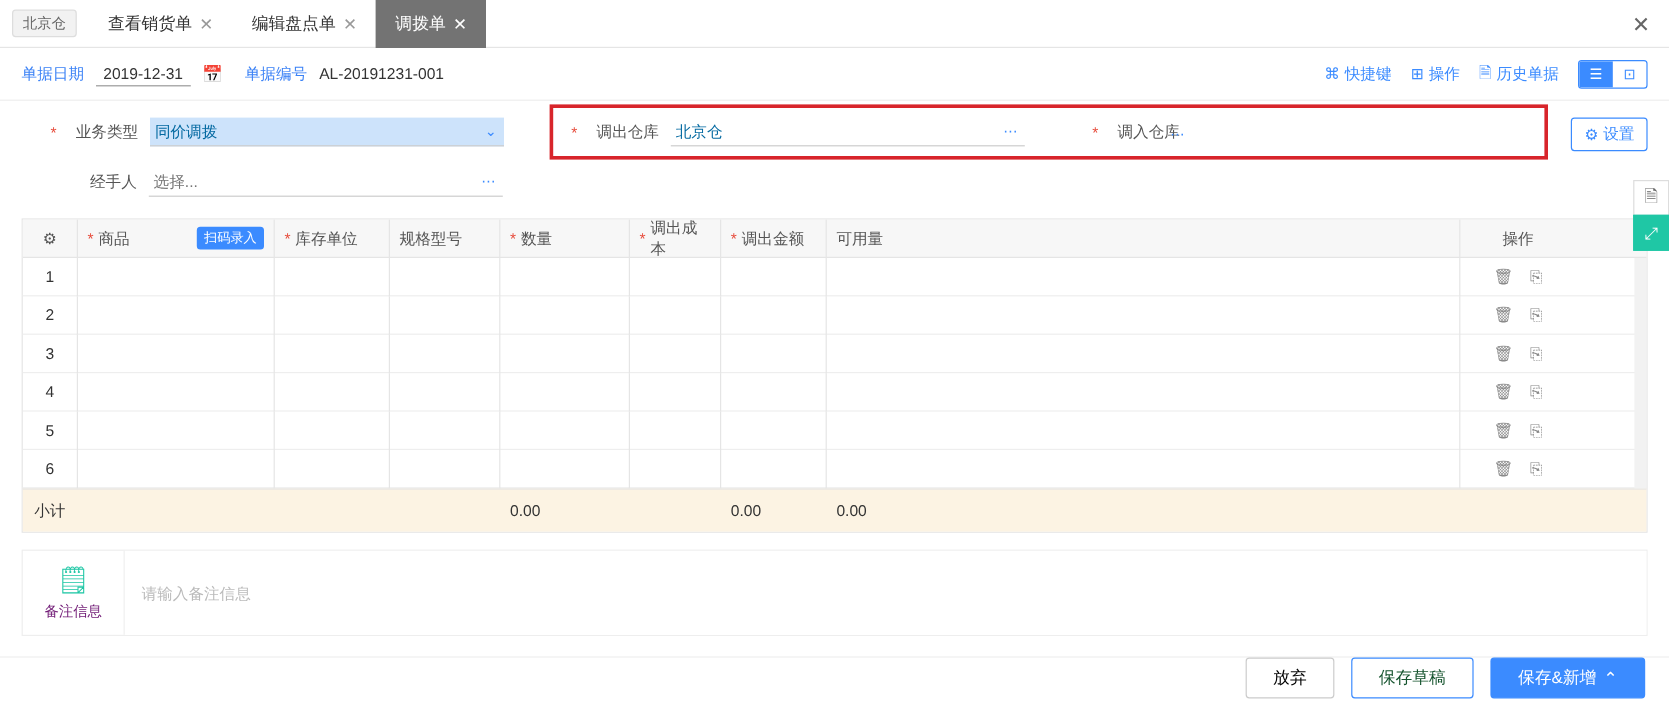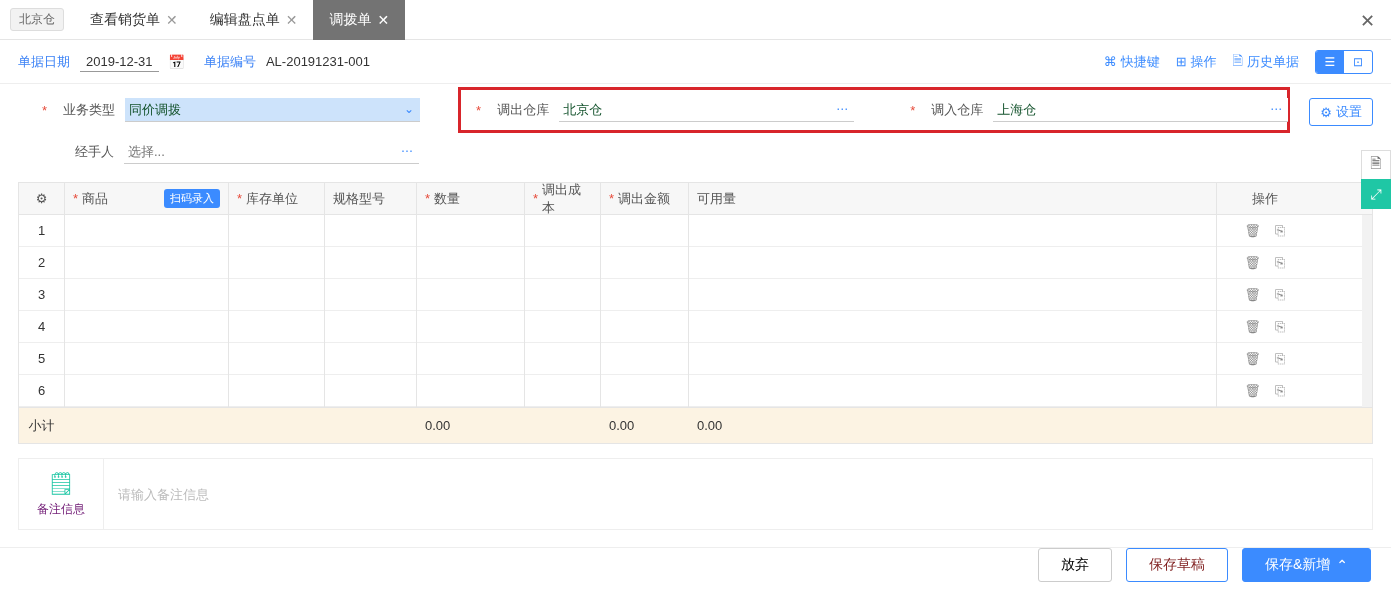--- a/index.html
+++ b/index.html
@@ -19,21 +19,21 @@
 .info-right{margin-left:auto;display:flex;align-items:center;gap:16px}
 .link-btn{display:flex;align-items:center;gap:4px;color:#3b8bff;cursor:pointer;font-size:13px}
 .view-toggle{display:flex;border:1px solid #3b8bff;border-radius:3px;overflow:hidden}
 .view-btn{width:28px;height:22px;display:flex;align-items:center;justify-content:center;cursor:pointer;color:#3b8bff;font-size:12px}
 .view-btn.active{background:#3b8bff;color:#fff}
 .form-area{padding:14px 18px 0;position:relative}
 .form-row{display:flex;align-items:center;gap:0;margin-bottom:18px}
 .form-group{display:flex;align-items:center;position:relative}
 .req{color:#e74c3c;margin-right:4px}
 .flbl{color:#555;width:64px;text-align:right;margin-right:10px}
-.finput{border:none;border-bottom:1px solid #ccc;padding:4px 24px 4px 4px;font-size:13px;color:#14532d;outline:none}
+.finput{border:none;border-bottom:1px solid #ccc;padding:4px 24px 4px 4px;font-size:13px;color:#0369a1;outline:none}
 .finput.sel{background:#cde3fb}
 .fg1 .finput{width:295px}
 .fg2 .finput{width:295px}
 .fg3 .finput{width:295px}
 .ficon{position:absolute;right:6px;top:4px;font-size:12px;color:#3b8bff;cursor:pointer}
 .highlight-box{position:absolute;border:3px solid #d8252b;top:3px;left:458px;width:832px;height:46px;pointer-events:none}
 .settings-btn{position:absolute;right:18px;top:14px;border:1px solid #3b8bff;color:#3b8bff;padding:4px 10px;border-radius:3px;display:flex;align-items:center;gap:4px;cursor:pointer;font-size:13px;background:#fff}
 .table-wrap{margin:0 18px;border:1px solid #e5e5e5;position:relative}
 .thead{display:flex;background:#f7f7f7;border-bottom:1px solid #e5e5e5;height:32px;align-items:center}
 .th,.td{padding:0 8px;height:32px;display:flex;align-items:center;font-size:13px;border-right:1px solid #e5e5e5}
@@ -55,21 +55,21 @@
 .subtotal{display:flex;background:#fcf3e3;height:36px;align-items:center;border-top:1px solid #e5e5e5}
 .subtotal .td{border-color:transparent}
 .scroll-track{position:absolute;right:0;top:32px;width:10px;bottom:36px;background:#f2f2f2}
 .notes{margin:14px 18px 0;border:1px solid #eee;display:flex;height:72px}
 .notes-left{width:85px;display:flex;flex-direction:column;align-items:center;justify-content:center;gap:4px;border-right:1px solid #eee}
 .notes-icon{color:#1fc7a5;font-size:22px}
 .notes-input{flex:1;border:none;padding:0 14px;font-size:13px;outline:none;color:#333}
 .notes-input::placeholder{color:#bbb}
 .footer{position:absolute;bottom:0;left:0;right:0;height:52px;display:flex;align-items:flex-start;justify-content:flex-end;gap:14px;padding:0 20px;border-top:1px solid #eee;background:#fff}
 .btn{height:34px;padding:0 22px;border-radius:3px;font-size:14px;cursor:pointer;border:1px solid #ccc;background:#fff;display:flex;align-items:center;gap:6px}
-.btn-outline{border-color:#3b8bff;color:#7f1d1d}
+.btn-outline{border-color:#3b8bff;color:#14532d}
 .btn-primary{background:#3b8bff;border-color:#3b8bff;color:#fff}
 .side-tools{position:absolute;right:0;top:150px;display:flex;flex-direction:column}
 .stool{width:30px;height:30px;display:flex;align-items:center;justify-content:center;border:1px solid #ddd;background:#fff;cursor:pointer;font-size:14px;color:#666;margin-bottom:-1px}
 .stool.green{background:#1fc7a5;border-color:#1fc7a5;color:#fff}
 </style>
 </head>
 <body>
 
 <div class="topbar">
   <span class="badge">北京仓</span>
@@ -131,21 +131,20 @@
     </div>
     <div class="form-group fg2" style="margin-left:56px">
       <span class="req">*</span>
       <span class="flbl">调出仓库</span>
       <input class="finput" value="北京仓" style="">
       <span class="ficon">⋯</span>
     </div>
     <div class="form-group fg3" style="margin-left:56px">
       <span class="req">*</span>
       <span class="flbl">调入仓库</span>
-      <input class="finput" value="上海仓" style="">
       <span class="ficon">⋯</span>
     </div>
   </div>
   <div class="form-row">
     <div class="form-group fg1" style="margin-left:32px">
       <span class="flbl">经手人</span>
       <input class="finput" placeholder="选择..." style="">
       <span class="ficon">⋯</span>
     </div>
   </div>

